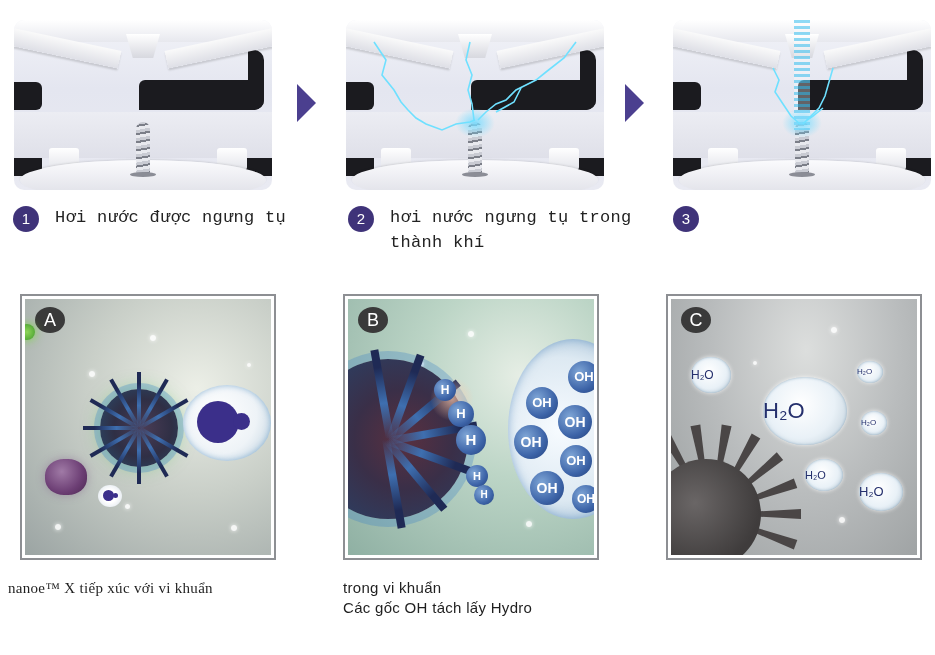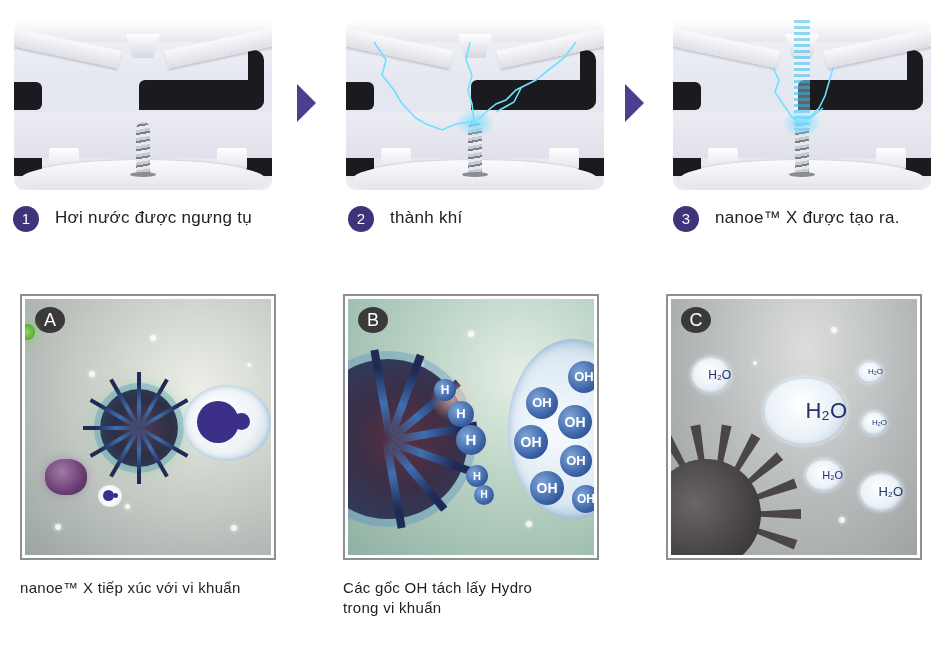--- a/index.html
+++ b/index.html
@@ -53,21 +53,21 @@
 
   .arrow { position: absolute; top: 84px; width: 0; height: 0;
            border-top: 19px solid transparent; border-bottom: 19px solid transparent;
            border-left: 19px solid #4b3f8f; }
 
   
   .step { position: absolute; top: 205px; display: flex; align-items: flex-start; }
   .step .num { flex: none; width: 26px; height: 26px; border-radius: 50%;
            background: #3f3379; color: #ffffff; font-family: "Liberation Sans", sans-serif;
            font-size: 15px; line-height: 26px; text-align: center; margin-right: 16px; margin-top: 1px; }
-  .step .txt { font-family: Liberation Sans, sans-serif; font-size: 17px; line-height: 25px;
+  .step .txt { font-family: Liberation Mono, monospace; font-size: 17px; line-height: 25px;
            color: #222; letter-spacing: .3px; }
 
   
   .panel { position: absolute; top: 294px; width: 246px; height: 256px;
            border: 2px solid #8d8f93; padding: 3px; background: #fff; }
   .panel .inner { position: relative; width: 100%; height: 100%; overflow: hidden; }
   .panel-a .inner { background: radial-gradient(ellipse at 70% 35%, #ecefe7 0%, #c9cfc8 45%, #9ba4a3 100%); }
   .panel-b .inner { background: radial-gradient(ellipse at 70% 30%, #e6eee5 0%, #bcd5c6 40%, #8fb0a3 100%); }
   .panel-c .inner { background: radial-gradient(ellipse at 55% 20%, #dcdedd 0%, #b9bcbd 50%, #9a9e9f 100%); }
 
@@ -113,21 +113,21 @@
   
   .urchin { position: absolute; left: -30px; top: 110px; width: 140px; height: 160px; }
   .urchin .core { position: absolute; left: 10px; top: 50px; width: 110px; height: 110px; border-radius: 50%;
            background: radial-gradient(circle at 40% 40%, #6a6666 0%, #3f3c3c 70%); }
   .urchin .thorn { position: absolute; left: 65px; top: 105px; width: 0; height: 0;
            border-left: 5px solid transparent; border-right: 5px solid transparent; border-bottom: 90px solid #4a4646;
            transform-origin: 5px 0; margin-top: 0; }
   .h2o { position: absolute; border-radius: 50%;
          background: radial-gradient(circle at 45% 40%, #ffffff 0%, #e9f1f7 55%, #b7c8d4 100%);
          box-shadow: 0 0 4px rgba(255,255,255,.8), inset 0 0 3px rgba(100,140,170,.6);
-         color: #25306d; font-family: "Liberation Sans", sans-serif; text-align: right; }
+         color: #25306d; font-family: "Liberation Sans", sans-serif; text-align: left; }
 
   
   .caption { position: absolute; top: 578px; font-family: "Liberation Sans", sans-serif;
              font-size: 15px; line-height: 20px; color: #1f1f1f; letter-spacing: .3px; }
 </style>
 </head>
 <body>
 
 <div class="stage" style="left:14px;">
   <div class="ceiling"></div>
@@ -205,29 +205,27 @@
 <div class="step" style="left:13px;">
   <div class="num">1</div>
   <div class="txt">
     <div>Hơi nước được ngưng tụ</div>
   </div>
 </div>
 
 <div class="step" style="left:348px;">
   <div class="num">2</div>
   <div class="txt">
+    <div>hơi nước ngưng tụ trong</div>
     <div>thành khí</div>
   </div>
 </div>
 
 <div class="step" style="left:673px;">
   <div class="num">3</div>
-  <div class="txt">
-    <div>nanoe™ X được tạo ra.</div>
-  </div>
 </div>
 
 <div class="panel panel-a" style="left:20px;">
   <div class="inner">
     <div class="letter">A</div>
     <div class="dot" style="left:125px;top:36px;"></div>
     <div class="dot" style="left:64px;top:72px;"></div>
     <div class="dot" style="left:222px;top:64px;width:4px;height:4px;"></div>
     <div class="dot" style="left:100px;top:205px;width:5px;height:5px;"></div>
     <div class="dot" style="left:30px;top:225px;"></div>
@@ -309,21 +307,21 @@
     </div>
     <div class="h2o" style="left:20px;top:58px;width:40px;height:36px;font-size:12px;line-height:36px;">H₂O</div>
     <div class="h2o" style="left:92px;top:78px;width:84px;height:68px;font-size:22px;line-height:68px;">H₂O</div>
     <div class="h2o" style="left:186px;top:62px;width:26px;height:22px;font-size:8px;line-height:22px;">H₂O</div>
     <div class="h2o" style="left:190px;top:112px;width:26px;height:24px;font-size:8px;line-height:24px;">H₂O</div>
     <div class="h2o" style="left:134px;top:160px;width:38px;height:32px;font-size:11px;line-height:32px;">H₂O</div>
     <div class="h2o" style="left:188px;top:174px;width:44px;height:38px;font-size:13px;line-height:38px;">H₂O</div>
   </div>
 </div>
 
-<div class="caption" style="left:20px;width:280px;">
+<div class="caption" style="left:8px;width:280px;font-family:Liberation Serif, serif;">
   <div>nanoe™ X tiếp xúc với vi khuẩn</div>
 </div>
 <div class="caption" style="left:343px;width:270px;">
+  <div>trong vi khuẩn</div>
   <div>Các gốc OH tách lấy Hydro</div>
-  <div>trong vi khuẩn</div>
 </div>
 <div class="caption" style="left:668px;width:262px;">
 </div>
 
 </body></html>

